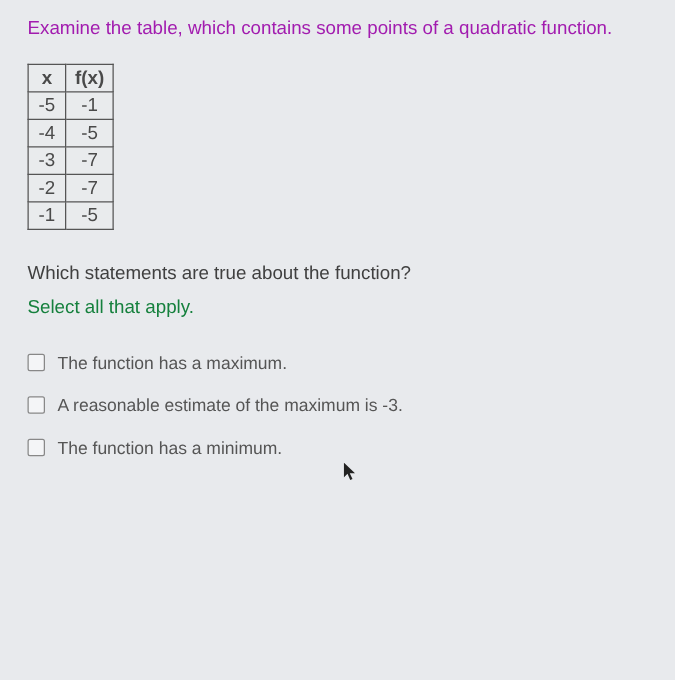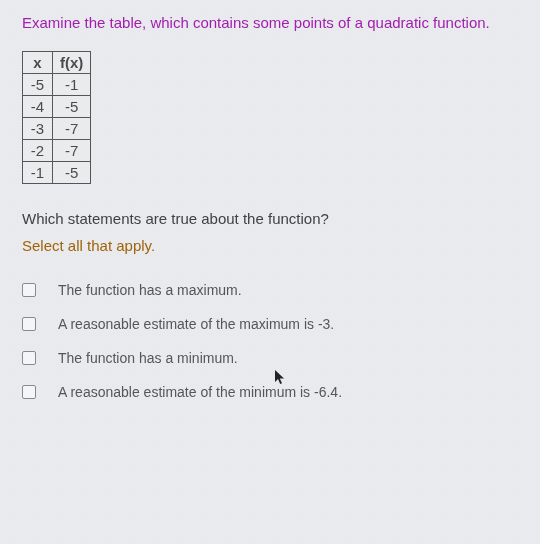--- a/index.html
+++ b/index.html
@@ -21,23 +21,23 @@
   table.data th, table.data td {
     border: 1.5px solid #555;
     padding: 2px 7px;
     text-align: center;
     font-size: 15px;
     min-width: 30px;
     background: rgba(255,255,255,0.05);
   }
   table.data th { font-weight: bold; }
   .question { font-size: 15px; margin-bottom: 10px; color:#404040; }
-  .instruction { font-size: 15px; margin-bottom: 28px; color:#a16207; }
+  .instruction { font-size: 15px; margin-bottom: 28px; color:#15803d; }
   .options { display: flex; flex-direction: column; gap: 18px; }
-  .opt { display: flex; align-items: center; gap: 22px; font-size: 14px; color:#555; }
+  .opt { display: flex; align-items: center; gap: 10px; font-size: 14px; color:#555; }
   .opt input[type=checkbox] {
     width: 14px; height: 14px; appearance: none;
     border: 1.5px solid #888; border-radius: 2px; background: #f4f5f7;
     cursor: pointer;
   }
   .cursor {
     position: absolute;
     left: 275px; top: 370px;
     width: 12px; height: 16px;
     pointer-events: none;
@@ -97,23 +97,19 @@
     <span>The function has a maximum.</span>
   </label>
   <label class="opt">
     <input type="checkbox" style="">
     <span>A reasonable estimate of the maximum is -3.</span>
   </label>
   <label class="opt">
     <input type="checkbox" style="">
     <span>The function has a minimum.</span>
   </label>
-  <label class="opt">
-    <input type="checkbox" style="">
-    <span>A reasonable estimate of the minimum is -6.4.</span>
-  </label>
 </div>
 
 <div class="cursor">
   <svg width="12" height="16" viewBox="0 0 12 16">
     <path d="M0 0 L0 12 L3 9 L5.2 14 L7 13.2 L4.8 8.5 L9 8.5 Z" fill="#222"></path>
   </svg>
 </div>
 
 </body></html>

